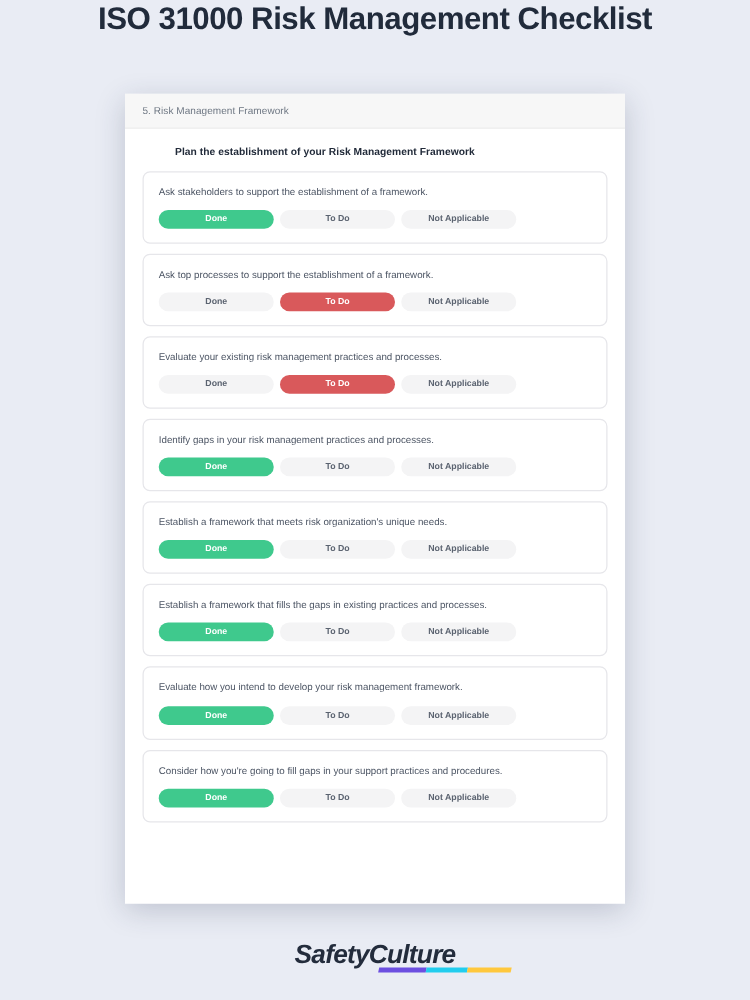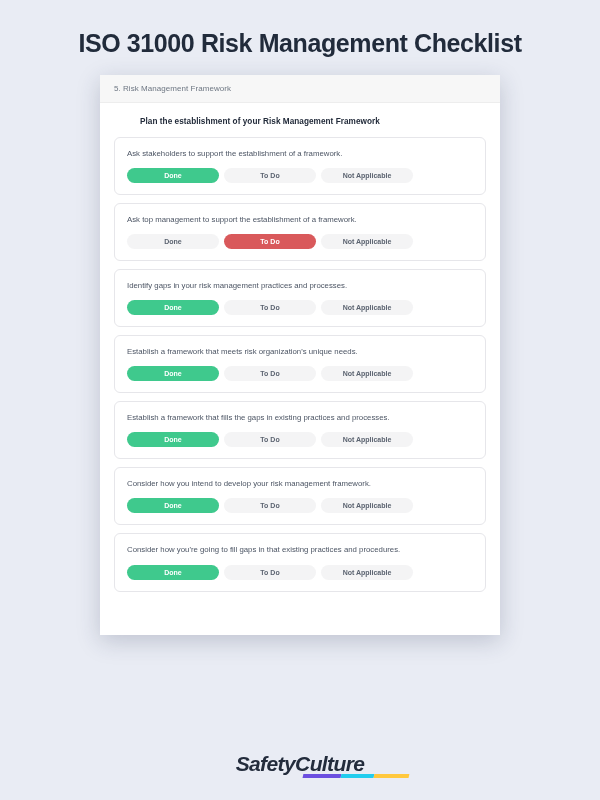--- a/index.html
+++ b/index.html
@@ -16,32 +16,31 @@
     overflow: hidden;
   }
 
   
   .page-title {
     text-align: center;
     font-size: 25px;
     font-weight: bold;
     color: #212b3b;
     letter-spacing: -0.4px;
-    padding-top: 28px;
     padding-bottom: 0;
     line-height: 1.2;
   }
 
   
   .doc-card {
     position: absolute;
     left: 100px;
     top: 75px;
     width: 400px;
-    height: 560px;
+    height: 648px;
     background: #ffffff;
     box-shadow: 0 6px 22px rgba(40, 50, 80, 0.22);
     overflow: hidden;
   }
 
   .section-header {
     background: #f7f7f7;
     border-bottom: 1px solid #ededed;
     padding: 9px 14px 9px 14px;
     font-size: 8px;
@@ -166,28 +165,36 @@
     <div class="checklist">
         <div class="check-item">
           <div class="item-text">Ask stakeholders to support the establishment of a framework.</div>
           <div class="btn-row">
             <button class="opt-btn state-done">Done</button>
             <button class="opt-btn">To Do</button>
             <button class="opt-btn">Not Applicable</button>
           </div>
         </div>
         <div class="check-item">
-          <div class="item-text">Ask top management to support the establishment of a framework.</div>
+          <div class="item-text">Ask top processes to support the establishment of a framework.</div>
           <div class="btn-row">
             <button class="opt-btn">Done</button>
             <button class="opt-btn state-todo">To Do</button>
             <button class="opt-btn">Not Applicable</button>
           </div>
         </div>
         <div class="check-item">
+          <div class="item-text">Evaluate your existing risk management practices and processes.</div>
+          <div class="btn-row">
+            <button class="opt-btn">Done</button>
+            <button class="opt-btn state-todo">To Do</button>
+            <button class="opt-btn">Not Applicable</button>
+          </div>
+        </div>
+        <div class="check-item">
           <div class="item-text">Identify gaps in your risk management practices and processes.</div>
           <div class="btn-row">
             <button class="opt-btn state-done">Done</button>
             <button class="opt-btn">To Do</button>
             <button class="opt-btn">Not Applicable</button>
           </div>
         </div>
         <div class="check-item">
           <div class="item-text">Establish a framework that meets risk organization's unique needs.</div>
           <div class="btn-row">
@@ -198,29 +205,29 @@
         </div>
         <div class="check-item">
           <div class="item-text">Establish a framework that fills the gaps in existing practices and processes.</div>
           <div class="btn-row">
             <button class="opt-btn state-done">Done</button>
             <button class="opt-btn">To Do</button>
             <button class="opt-btn">Not Applicable</button>
           </div>
         </div>
         <div class="check-item">
-          <div class="item-text">Consider how you intend to develop your risk management framework.</div>
-          <div class="btn-row">
-            <button class="opt-btn state-done">Done</button>
-            <button class="opt-btn">To Do</button>
-            <button class="opt-btn">Not Applicable</button>
-          </div>
-        </div>
-        <div class="check-item">
-          <div class="item-text">Consider how you're going to fill gaps in that existing practices and procedures.</div>
+          <div class="item-text">Evaluate how you intend to develop your risk management framework.</div>
+          <div class="btn-row">
+            <button class="opt-btn state-done">Done</button>
+            <button class="opt-btn">To Do</button>
+            <button class="opt-btn">Not Applicable</button>
+          </div>
+        </div>
+        <div class="check-item">
+          <div class="item-text">Consider how you're going to fill gaps in your support practices and procedures.</div>
           <div class="btn-row">
             <button class="opt-btn state-done">Done</button>
             <button class="opt-btn">To Do</button>
             <button class="opt-btn">Not Applicable</button>
           </div>
         </div>
       </div>
   </div>
 
 </div>

